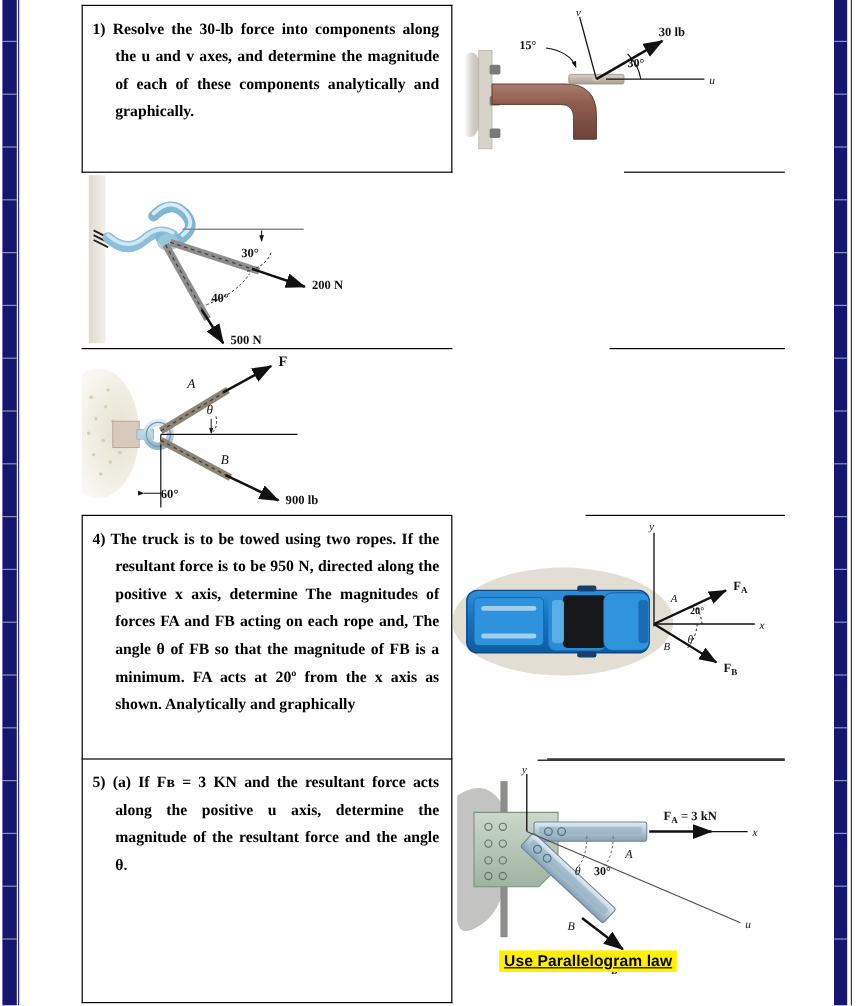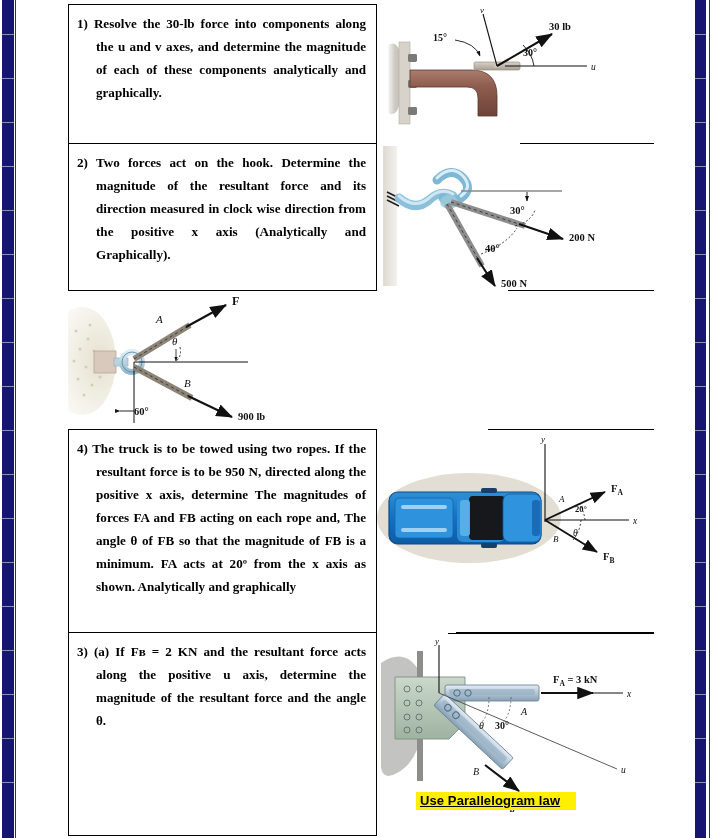--- a/index.html
+++ b/index.html
@@ -39,21 +39,21 @@
   svg{display:block;}
   .lbl{font-family:"Liberation Serif", serif;font-style:italic;fill:#111;}
   .lblb{font-family:"Liberation Serif", serif;font-weight:bold;fill:#111;}
 
   .highlight{
     position:absolute;left:39px;bottom:26px;
     background:#ffef00;color:#000;
     font-family:"Liberation Sans", sans-serif;
     font-weight:bold;font-size:13px;
     text-decoration:underline;
-    padding:1px 16px 2px 4px;letter-spacing:.1px;
+    padding:1px 4px 2px 4px;letter-spacing:.1px;
   }
 </style>
 </head>
 <body>
 
 <div class="edge-stripe left">
   <div class="tick" style="top:34px"></div>
     <div class="tick" style="top:78px"></div>
   <div class="tick" style="top:122px"></div>
     <div class="tick" style="top:166px"></div>
@@ -153,23 +153,20 @@
           <path d="M157,62 a37,37 0 0 0 -11,-21" fill="none" stroke="#111" stroke-width=".9"></path>
           <text class="lblb" x="146" y="52" font-size="10">30°</text>
         </svg>
       </div>
     </div>
     <div class="rule-bottom"></div>
     <div class="rule-part" style="left:452px;width:134px;bottom:0"></div>
   </div>
 
   <div class="row r2" style="height:147px">
-    <div class="cell-text">
-      <span class="hang">2) Two forces act on the hook. Determine the magnitude of the resultant force and its direction measured in clock wise direction from the positive x axis (Analytically and Graphically).</span>
-    </div>
     <div class="cell-fig">
       <div class="figwrap">
         <svg width="277" height="147" viewBox="0 0 277 147">
           <defs>
             <linearGradient id="hookg" x1="0" y1="0" x2="0" y2="1">
               <stop offset="0" stop-color="#dff0f8"></stop>
                 <stop offset=".4" stop-color="#9fcbe3"></stop>
                 <stop offset="1" stop-color="#6fa6c4"></stop>
             </linearGradient>
             <linearGradient id="wall2" x1="0" y1="0" x2="1" y2="0">
@@ -351,21 +348,21 @@
           <text class="lbl" x="196" y="106" font-size="9.5">θ</text>
         </svg>
       </div>
     </div>
     <div class="rule-bottom"></div>
     <div class="rule-part" style="left:388px;width:198px;bottom:0"></div>
   </div>
 
   <div class="row r5" style="height:203px">
     <div class="cell-text" style="border-bottom:1.4px solid #000">
-      <span class="hang">3) (a)  If Fʙ = 2 KN and the resultant force acts along the positive u axis, determine the magnitude of the resultant force and the angle θ.</span>
+      <span class="hang">5) (a)  If Fʙ = 3 KN and the resultant force acts along the positive u axis, determine the magnitude of the resultant force and the angle θ.</span>
     </div>
     <div class="cell-fig">
       <div class="figwrap">
         <svg width="277" height="203" viewBox="0 0 277 203">
           <defs>
             <linearGradient id="plate5" x1="0" y1="0" x2="0" y2="1">
               <stop offset="0" stop-color="#cbd8cb"></stop>
                 <stop offset="1" stop-color="#9fb3a2"></stop>
             </linearGradient>
             <linearGradient id="bar5" x1="0" y1="0" x2="0" y2="1">

